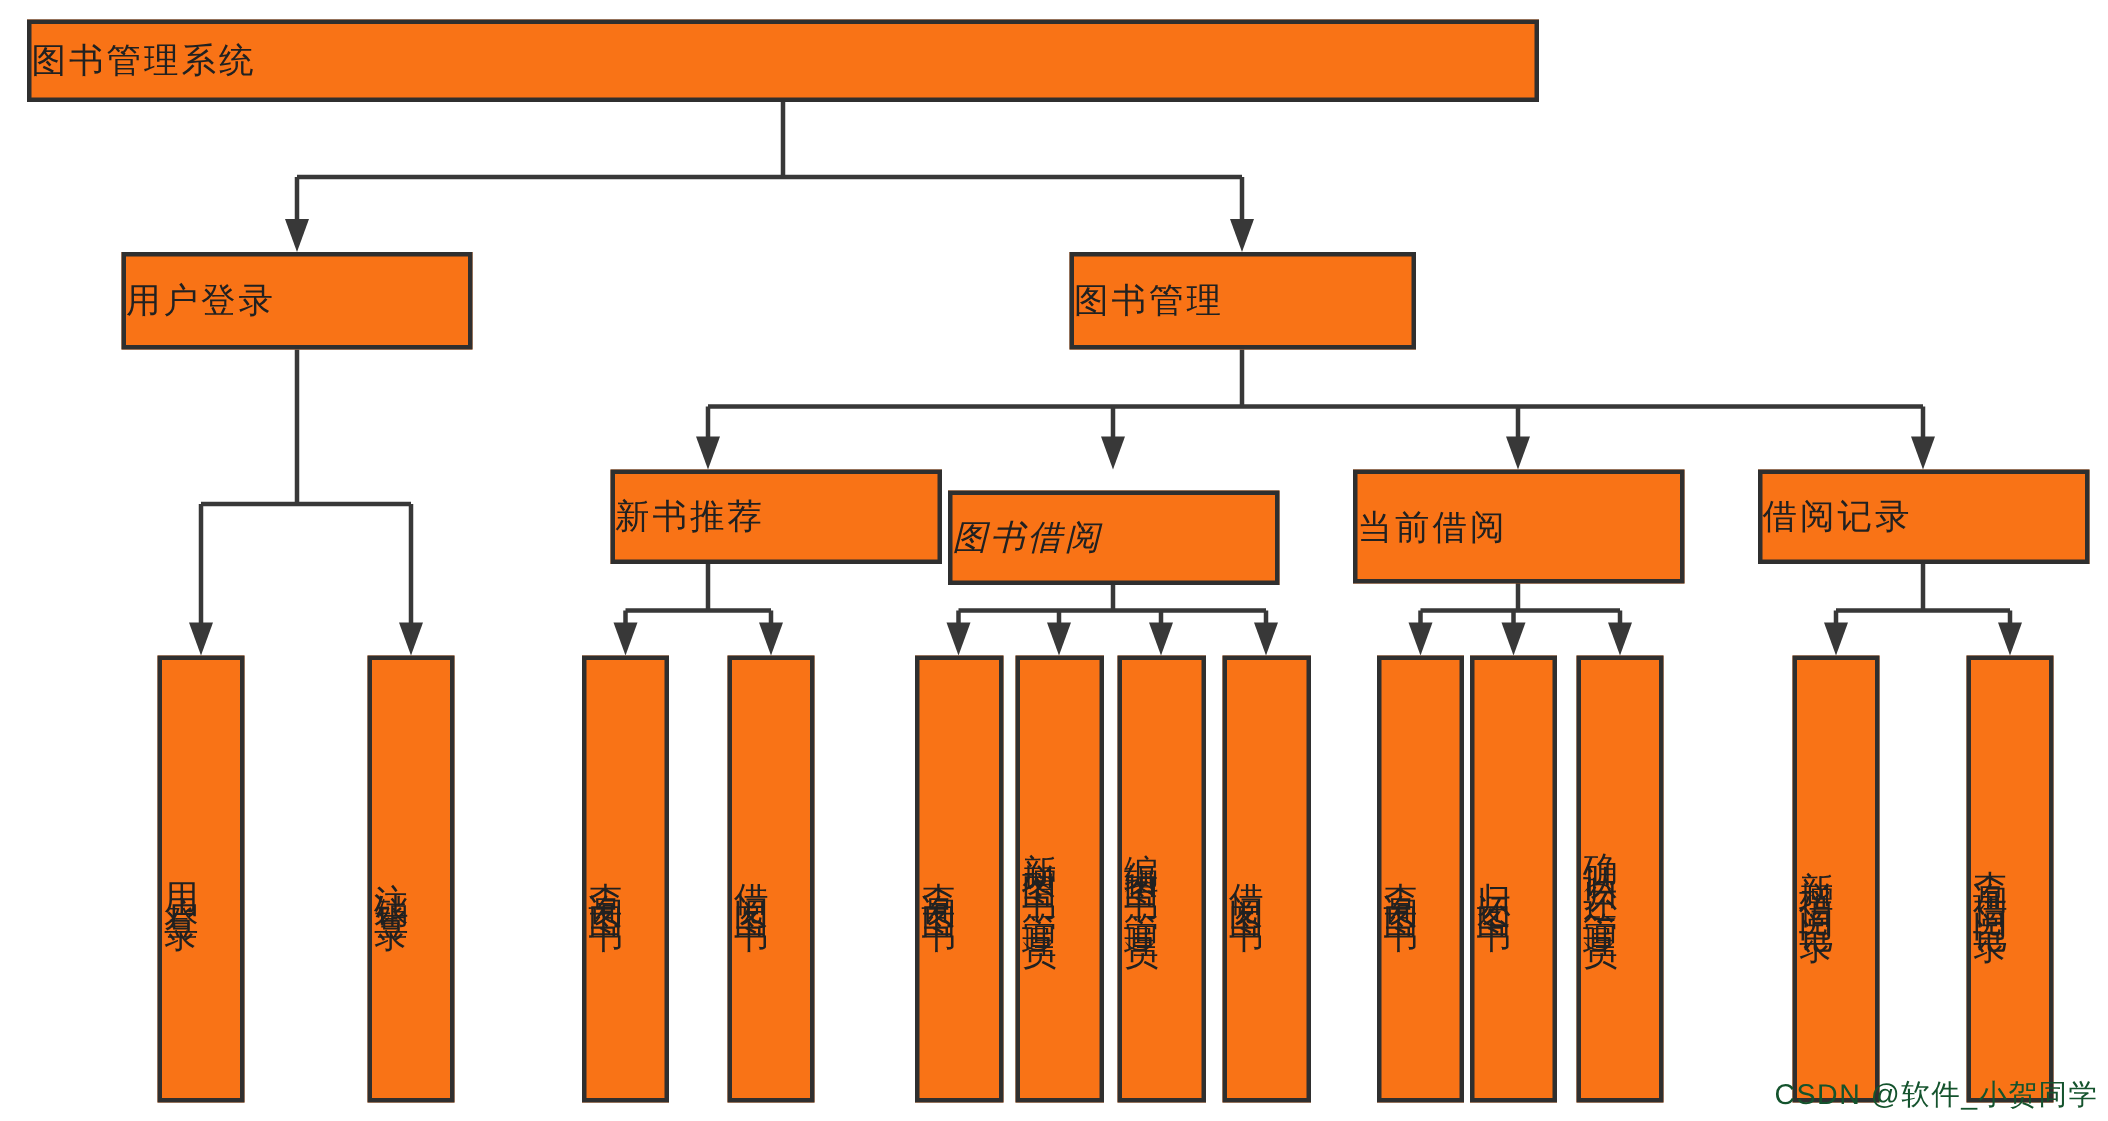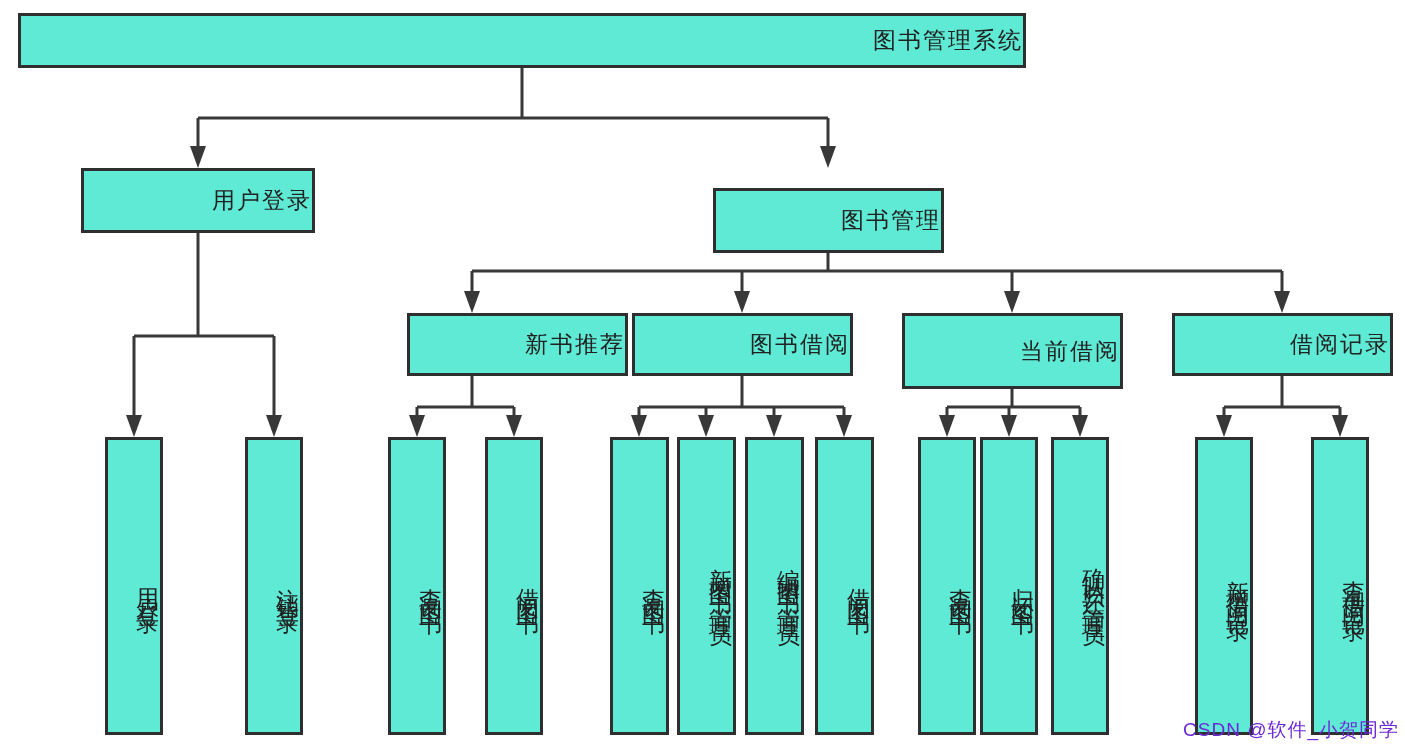--- a/index.html
+++ b/index.html
@@ -1,36 +1,36 @@
 <!DOCTYPE html>
 <html><head>
 <meta charset="utf-8">
 <style>
   html,body { margin:0; padding:0; background:#ffffff; }
   #canvas {
     position:relative; width:1405px; height:747px; background:#ffffff;
     font-family:"Liberation Sans", sans-serif; overflow:hidden;
   }
   .node {
-    position:absolute; background:#5eead4; border:3px solid #2f2f2f;
-    display:flex; align-items:center; justify-content:flex-end;
+    position:absolute; background:#f97316; border:3px solid #2f2f2f;
+    display:flex; align-items:center; justify-content:flex-start;
     color:#212121; font-size:23px; letter-spacing:2px; box-sizing:border-box;
     z-index:2;
   }
   .vnode { letter-spacing:0; }
   .vnode .vtext {
     writing-mode:vertical-rl; text-orientation:mixed;
     font-size:23px; letter-spacing:8px; line-height:1.1; color:#212121;
   }
   #connectors { position:absolute; left:0; top:0; z-index:1; }
   #connectors path, #connectors line { stroke:#383838; stroke-width:3; fill:none; }
   #connectors polygon { fill:#383838; stroke:none; }
   #watermark {
     position:absolute; right:6px; top:717px; font-size:19px;
-    color:#6d28d9; letter-spacing:1px; z-index:3; white-space:nowrap;
+    color:#14532d; letter-spacing:1px; z-index:3; white-space:nowrap;
   }
 </style>
 </head>
 <body>
 
 <div id="canvas">
 
   <svg id="connectors" width="1405" height="747">
     <g>
       <path d="M522,68 V118 M198,118 H828 M198,118 V148 M828,118 V148"></path>
@@ -74,28 +74,28 @@
     </g>
   </svg>
 
   <div class="node" style="left:18px; top:13px; width:1008px; height:55px;">
     <span>图书管理系统</span>
   </div>
 
   <div class="node" style="left:81px; top:168px; width:234px; height:65px;">
     <span>用户登录</span>
   </div>
-  <div class="node" style="left:713px; top:168px; width:231px; height:65px;margin-top:20px;">
+  <div class="node" style="left:713px; top:168px; width:231px; height:65px;">
     <span>图书管理</span>
   </div>
 
   <div class="node" style="left:362px; top:313px; width:221px; height:63px;margin-left:45px;">
     <span>新书推荐</span>
   </div>
-  <div class="node" style="left:632px; top:313px; width:221px; height:63px;">
+  <div class="node" style="left:632px; top:327px; width:221px; height:63px;font-style:italic;">
     <span>图书借阅</span>
   </div>
   <div class="node" style="left:902px; top:313px; width:221px; height:76px;">
     <span>当前借阅</span>
   </div>
   <div class="node" style="left:1172px; top:313px; width:221px; height:63px;">
     <span>借阅记录</span>
   </div>
 
   <div class="node vnode" style="left:105px; top:437px; width:58px; height:298px;">

